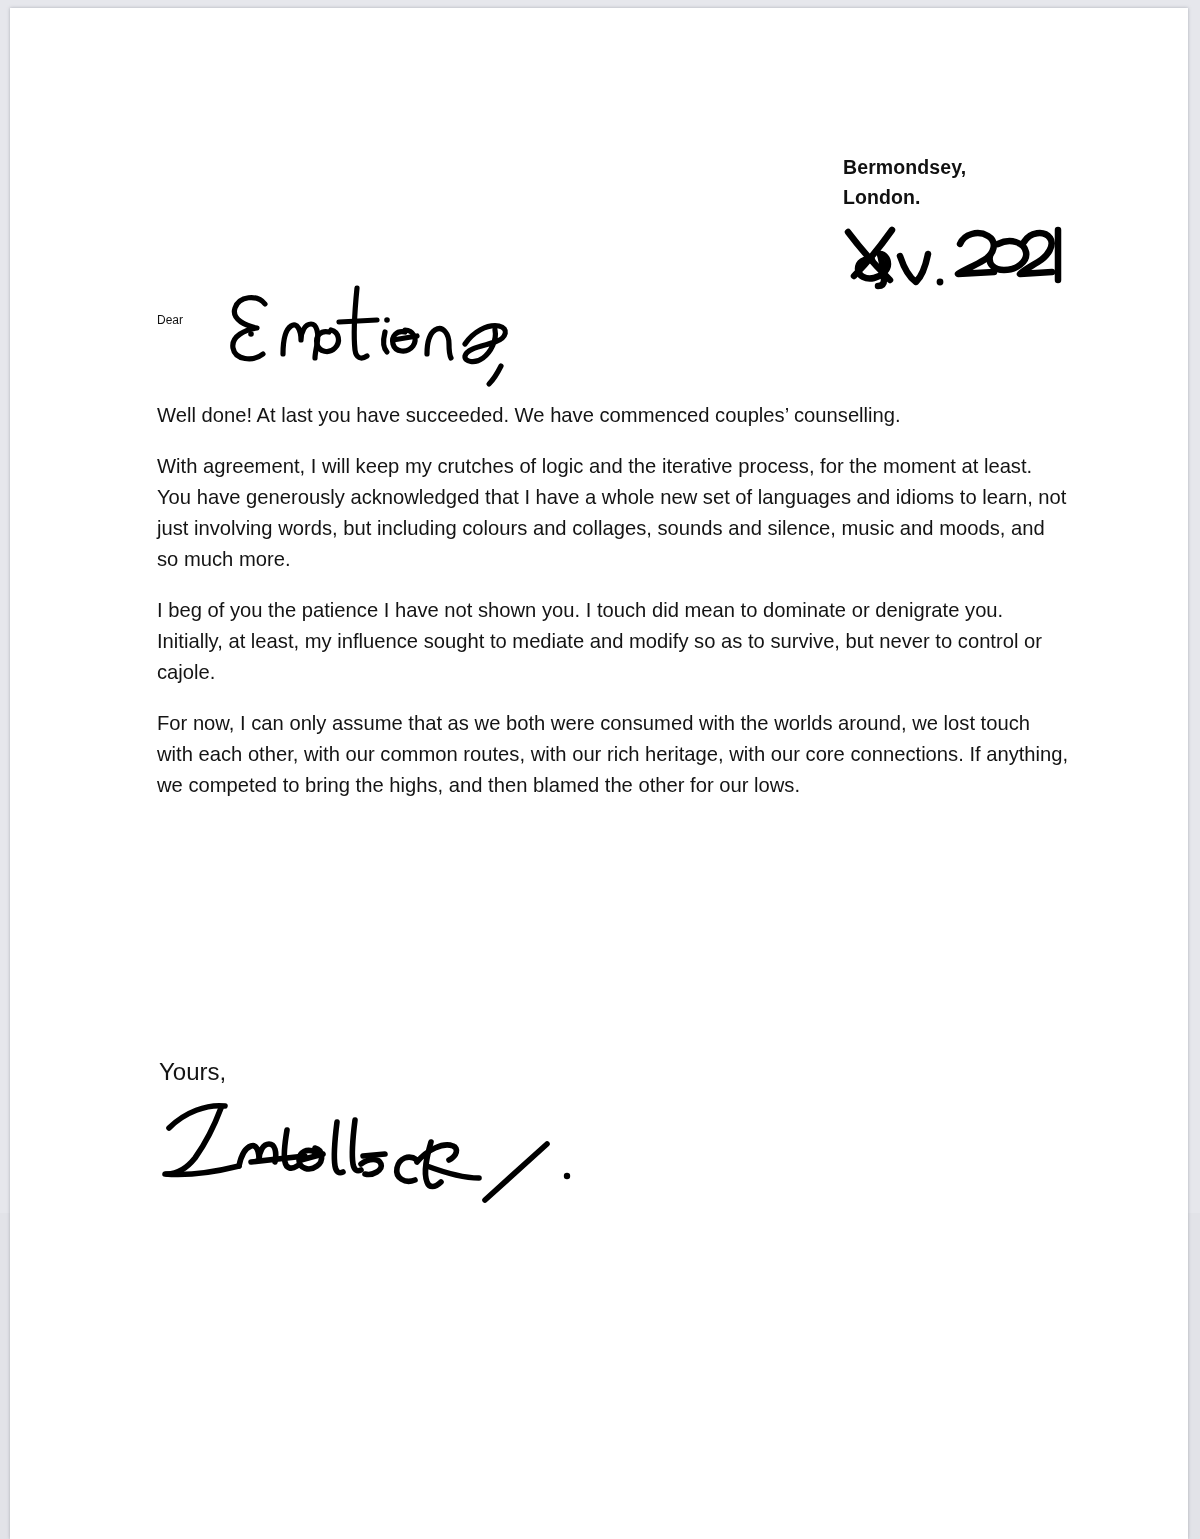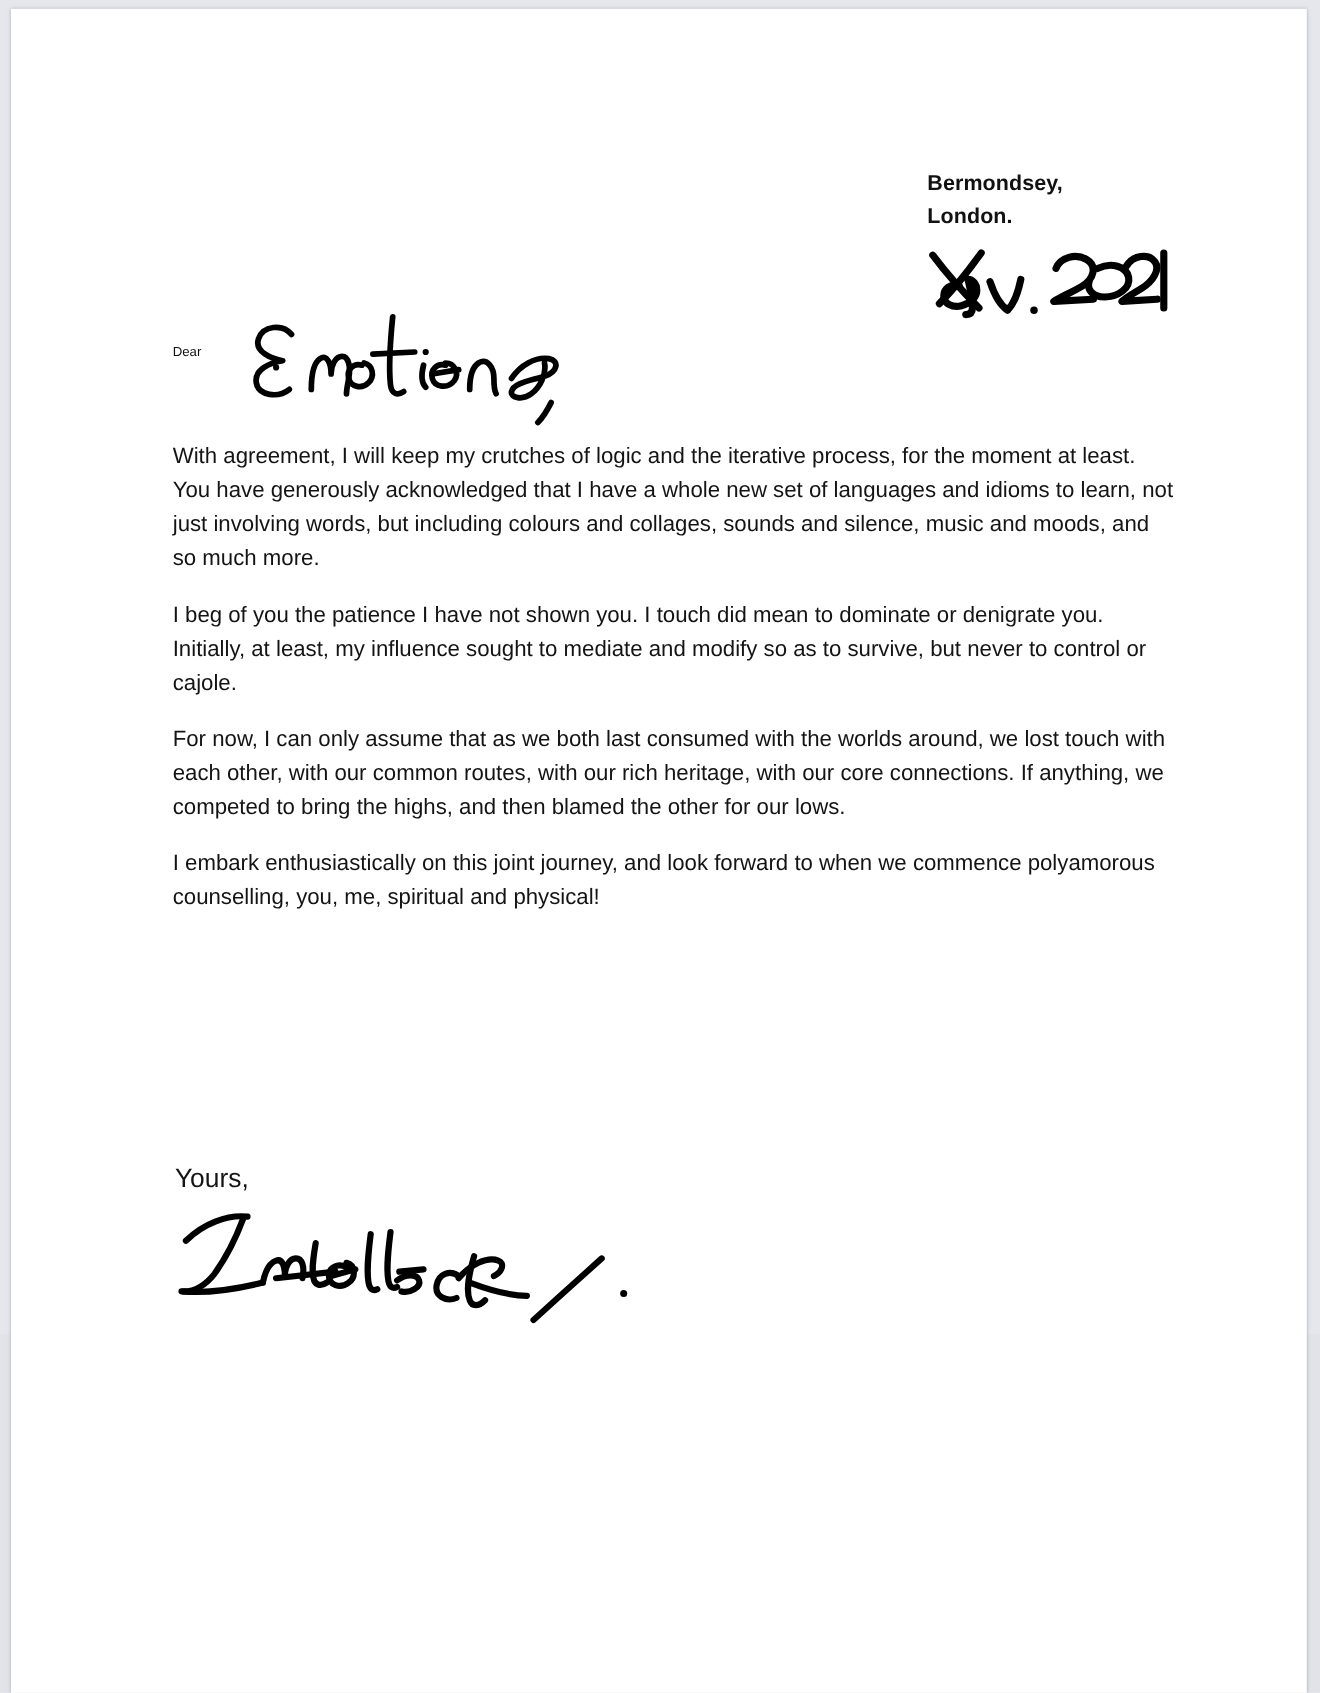--- a/index.html
+++ b/index.html
@@ -182,24 +182,24 @@
           <path d="M248 62 C256 50, 270 42, 282 44 C292 46, 290 56, 278 60
                    C266 64, 250 66, 248 74 C247 80, 258 82, 266 76
                    C274 70, 280 58, 278 48"></path>
 
           <path d="M284 84 C280 92, 276 98, 272 102"></path>
         </svg>
       </span>
     </div>
 
     <div class="body-text">
+      <p>Well done!  At last you have succeeded. We have commenced couples’ counselling.</p>
       <p>With agreement, I will keep my crutches of logic and the iterative process, for the moment at least.  You have generously acknowledged that I have a whole new set of languages and idioms to learn, not just involving words, but including colours and collages, sounds and silence, music and moods, and so much more.</p>
       <p>I beg of you the patience I have not shown you.  I touch did mean to dominate or denigrate you. Initially, at least, my influence sought to mediate and modify so as to survive, but never to control or cajole.</p>
-      <p>For now, I can only assume that as we both last consumed with the worlds around, we lost touch with each other, with our common routes, with our rich heritage, with our core connections.  If anything, we competed to bring the highs, and then blamed the other for our lows.</p>
-      <p>I embark enthusiastically on this joint journey, and look forward to when we commence polyamorous counselling, you, me, spiritual and physical!</p>
+      <p>For now, I can only assume that as we both were consumed with the worlds around, we lost touch with each other, with our common routes, with our rich heritage, with our core connections.  If anything, we competed to bring the highs, and then blamed the other for our lows.</p>
     </div>
 
     <div class="closing">Yours,</div>
 
     <div class="signature" aria-label="Intellect.">
       <svg width="450" height="120" viewBox="0 0 450 120" fill="none" stroke="#000" stroke-width="5.6" stroke-linecap="round" stroke-linejoin="round">
 
         <path d="M14 38 C30 22, 52 14, 70 16"></path>
         <path d="M66 18 C60 34, 50 54, 40 68 C32 78, 22 84, 12 84"></path>
         <path d="M10 84 C34 86, 60 82, 84 76"></path>

